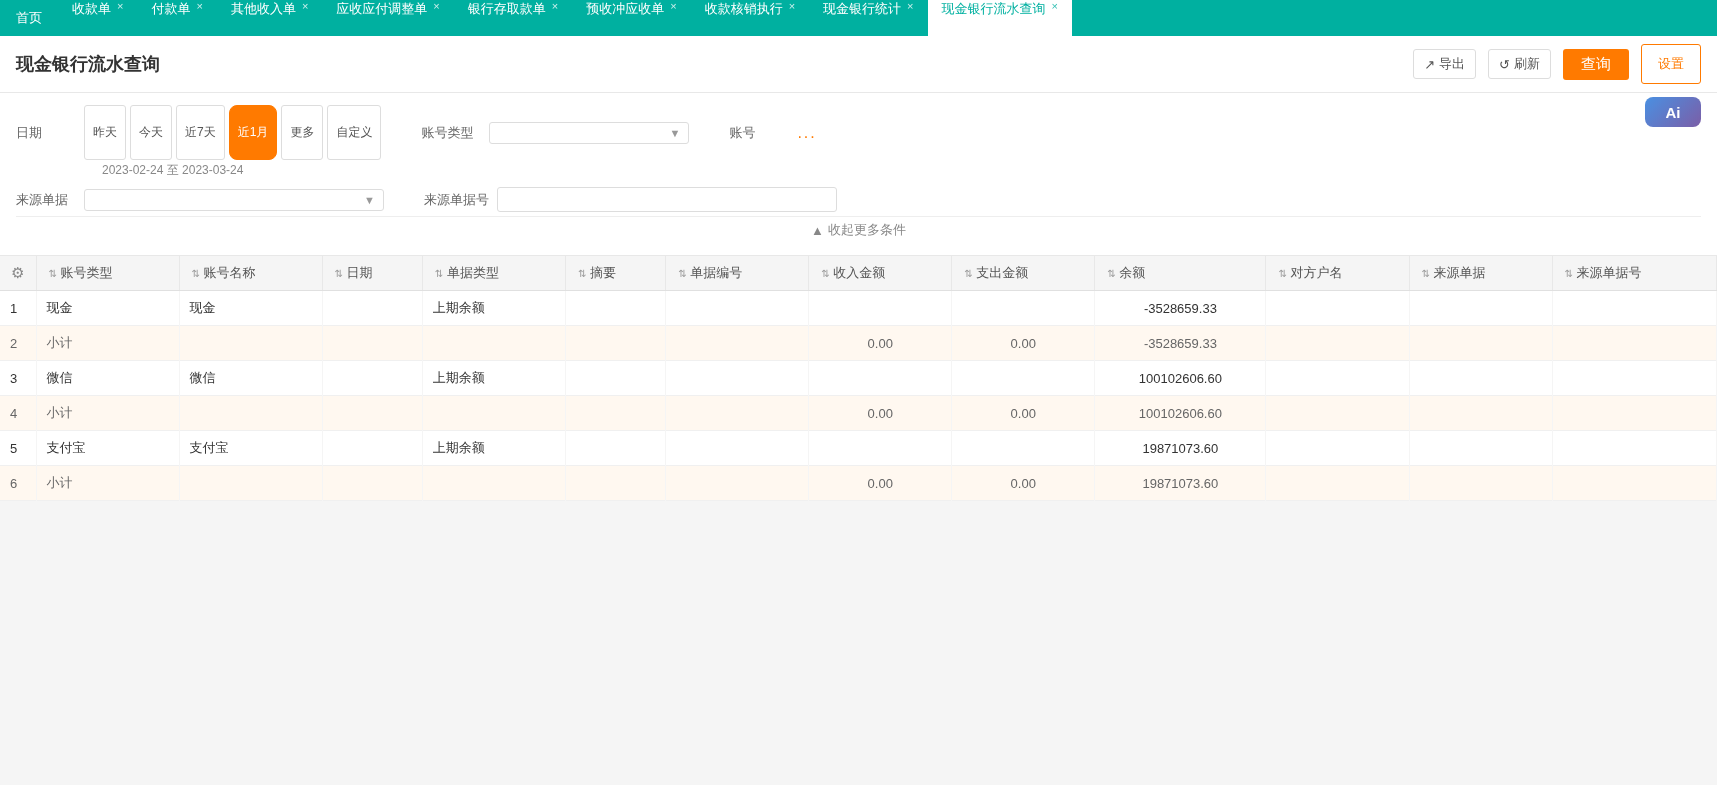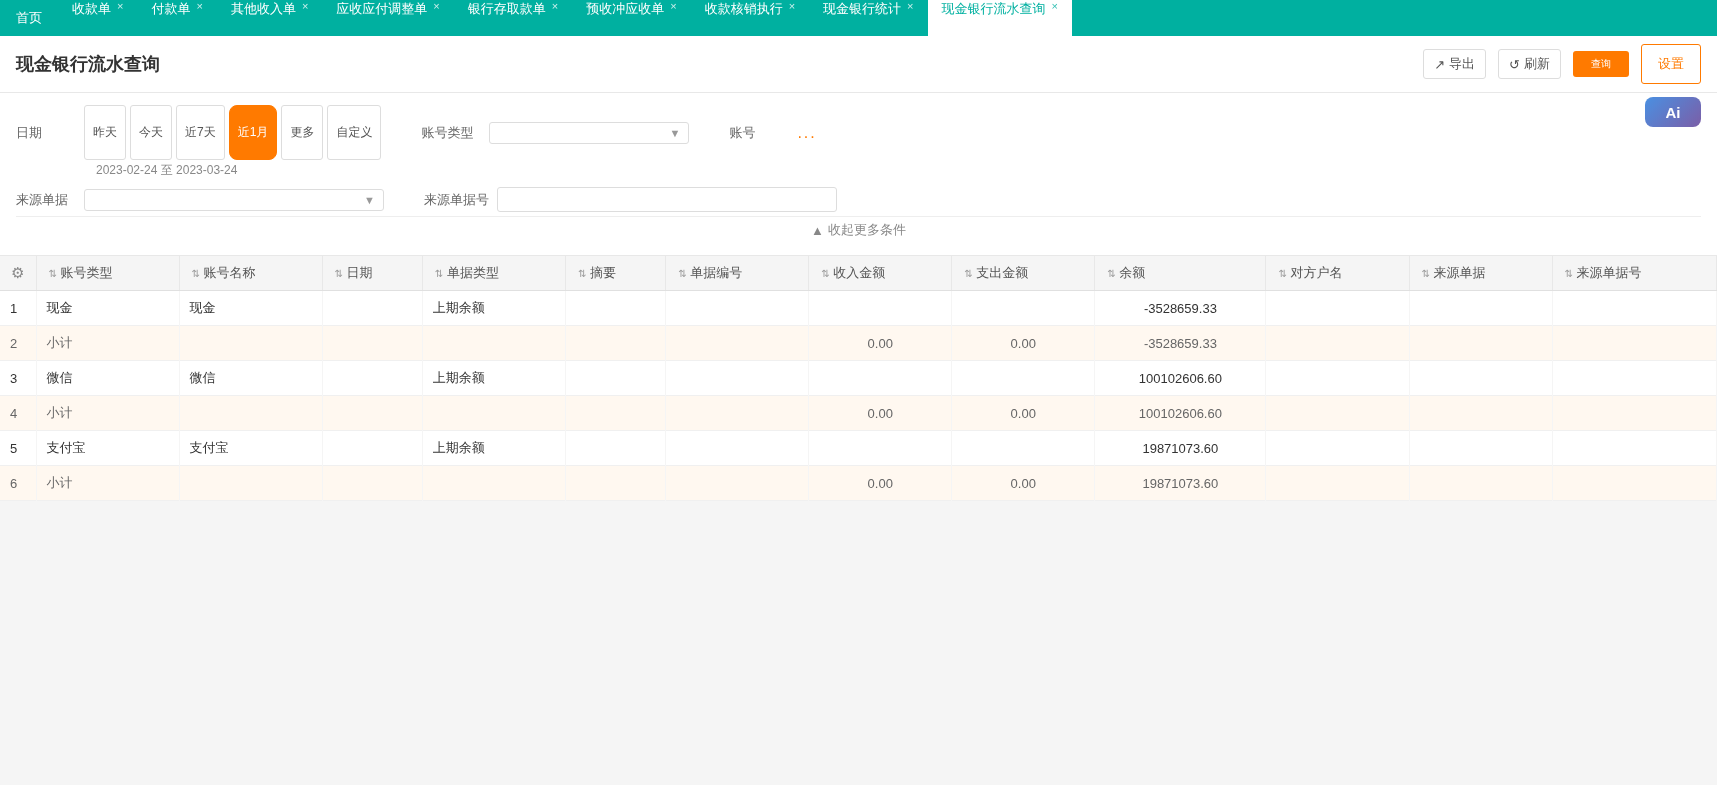--- a/index.html
+++ b/index.html
@@ -79,21 +79,21 @@
       font-size: 13px;
       color: #555;
     }
     .btn-query {
       background: #ff7a00;
       color: #fff;
       border: none;
       padding: 6px 18px;
       border-radius: 3px;
       cursor: pointer;
-      font-size: 10px;
+      font-size: 15px;
     }
     .btn-settings {
       background: #fff;
       color: #ff7a00;
       border: 1px solid #ff7a00;
       padding: 10px 16px;
       border-radius: 3px;
       cursor: pointer;
       font-size: 13px;
     }
@@ -126,21 +126,21 @@
     }
     .date-btn.active {
       background: #ff7a00;
       color: #fff;
       border-color: #ff7a00;
       border-radius: 8px;
     }
     .date-range {
       font-size: 12px;
       color: #888;
-      margin-left: 12px;
+      margin-left: 18px;
     }
     .filter-select {
       display: flex;
       align-items: center;
       border: 1px solid #ddd;
       border-radius: 3px;
       padding: 4px 8px;
       min-width: 200px;
       background: #fff;
       cursor: pointer;

